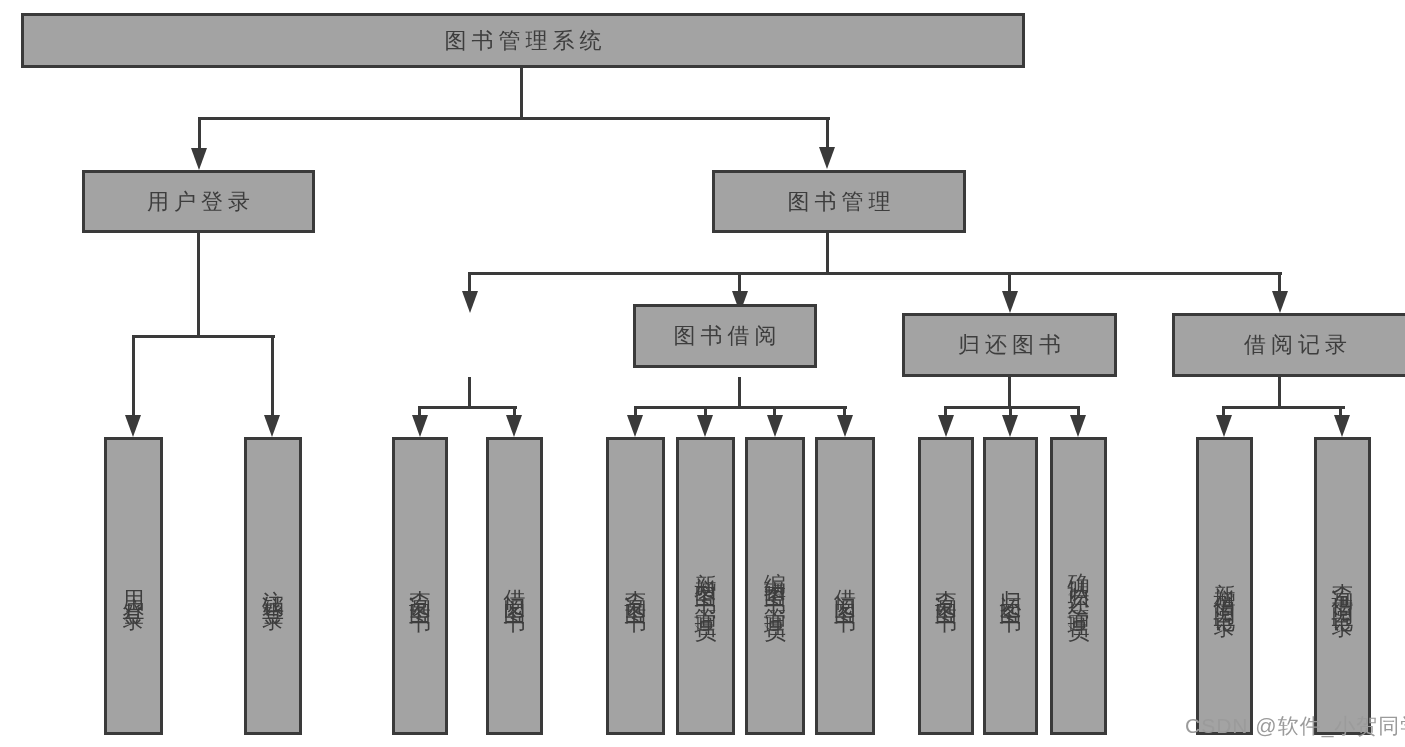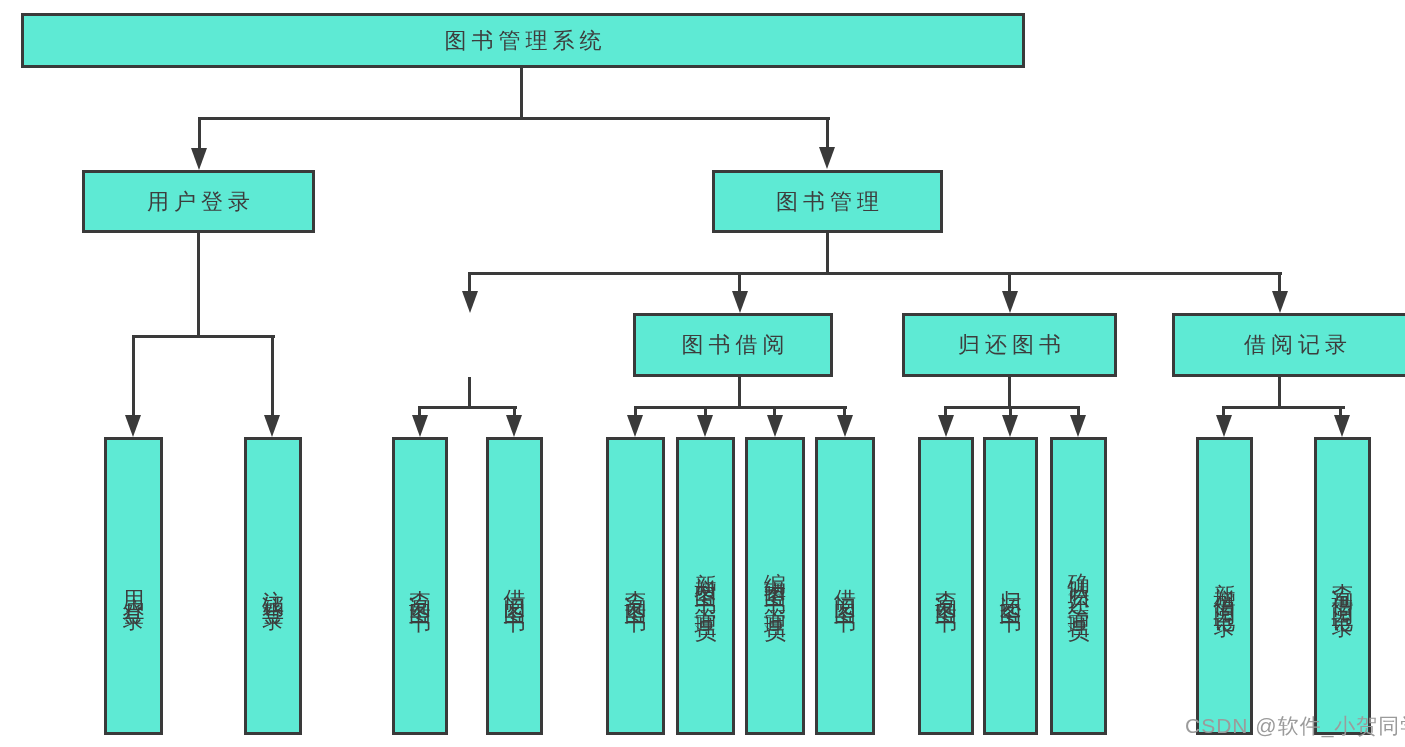--- a/index.html
+++ b/index.html
@@ -1,21 +1,21 @@
 <!DOCTYPE html>
 <html><head>
 <meta charset="utf-8">
 <style>
   html,body{margin:0;padding:0;background:#ffffff;}
   .canvas{
     position:relative;width:1405px;height:747px;background:#ffffff;
     font-family:"Liberation Sans",sans-serif;overflow:hidden;
   }
   .box{
-    position:absolute;background:#5eead4;border:3px solid #3a3a3a;
+    position:absolute;background:#a3a3a3;border:3px solid #3a3a3a;
     box-sizing:border-box;color:#3d3d3d;
     display:flex;align-items:center;justify-content:center;
     text-align:left;
   }
   .hnode{font-size:22px;letter-spacing:5px;text-indent:5px;white-space:nowrap;}
   .vnode{
     writing-mode:vertical-rl;text-orientation:mixed;
     font-size:22px;letter-spacing:7px;line-height:1;
   }
   .ln{position:absolute;background:#3a3a3a;}
@@ -90,23 +90,23 @@
   <div class="arr" style="left:837px;top:415px"></div>
   <div class="arr" style="left:938px;top:415px"></div>
   <div class="arr" style="left:1002px;top:415px"></div>
   <div class="arr" style="left:1070px;top:415px"></div>
   <div class="arr" style="left:1216px;top:415px"></div>
   <div class="arr" style="left:1334px;top:415px"></div>
 
   <div class="box hnode" style="left:21px;top:13px;width:1004px;height:55px">图书管理系统</div>
 
   <div class="box hnode" style="left:82px;top:170px;width:233px;height:63px">用户登录</div>
-  <div class="box hnode" style="left:712px;top:170px;width:231px;height:63px">图书管理</div>
+  <div class="box hnode" style="left:712px;top:170px;width:254px;height:63px">图书管理</div>
 
-  <div class="box hnode" style="left:633px;top:313px;width:200px;height:64px">图书借阅</div>
+  <div class="box hnode" style="left:633px;top:304px;width:184px;height:64px">图书借阅</div>
   <div class="box hnode" style="left:902px;top:313px;width:215px;height:64px">归还图书</div>
   <div class="box hnode" style="left:1172px;top:313px;width:247px;height:64px">借阅记录</div>
 
   <div class="box vnode" style="left:104px;top:437px;width:59px;height:298px">用户登录</div>
   <div class="box vnode" style="left:244px;top:437px;width:58px;height:298px">注销登录</div>
 
   <div class="box vnode" style="left:392px;top:437px;width:56px;height:298px">查询图书</div>
   <div class="box vnode" style="left:486px;top:437px;width:57px;height:298px">借阅图书</div>
 
   <div class="box vnode" style="left:606px;top:437px;width:59px;height:298px">查询图书</div>

